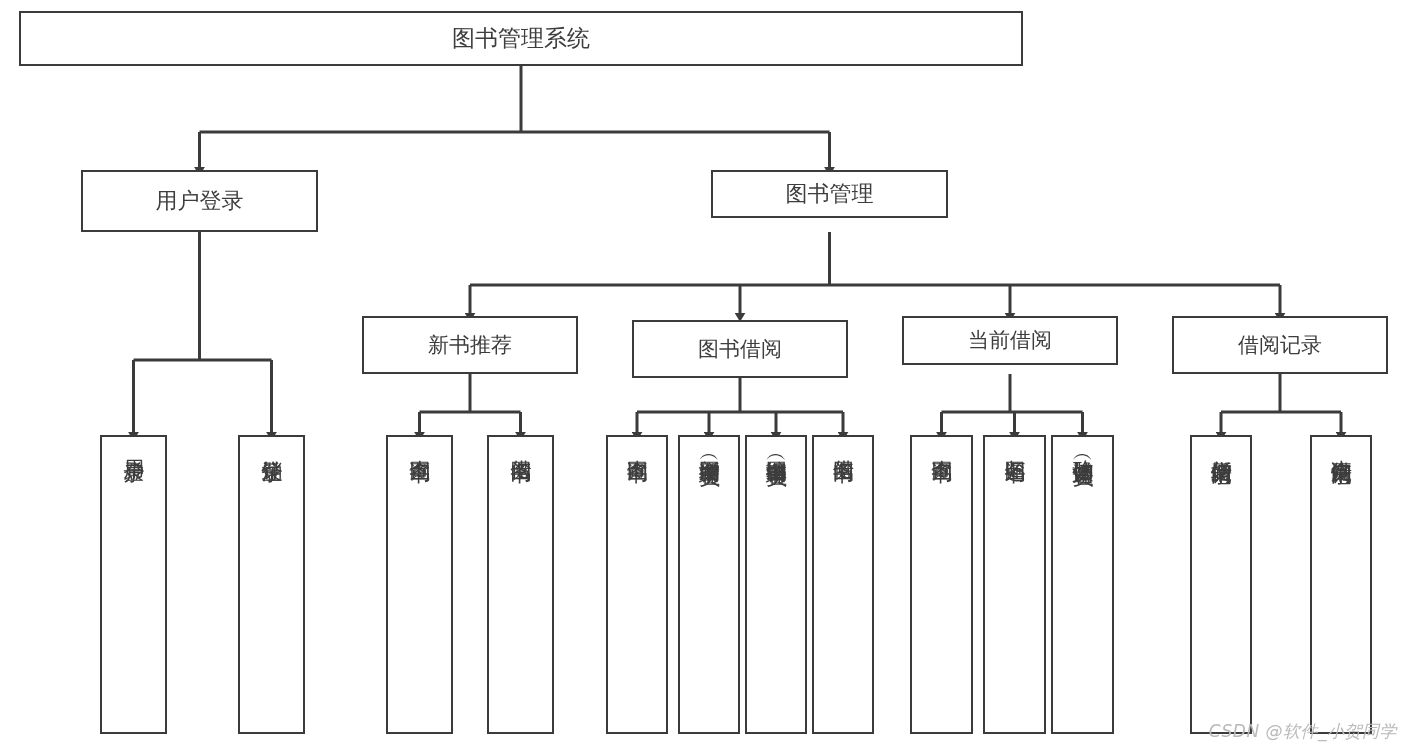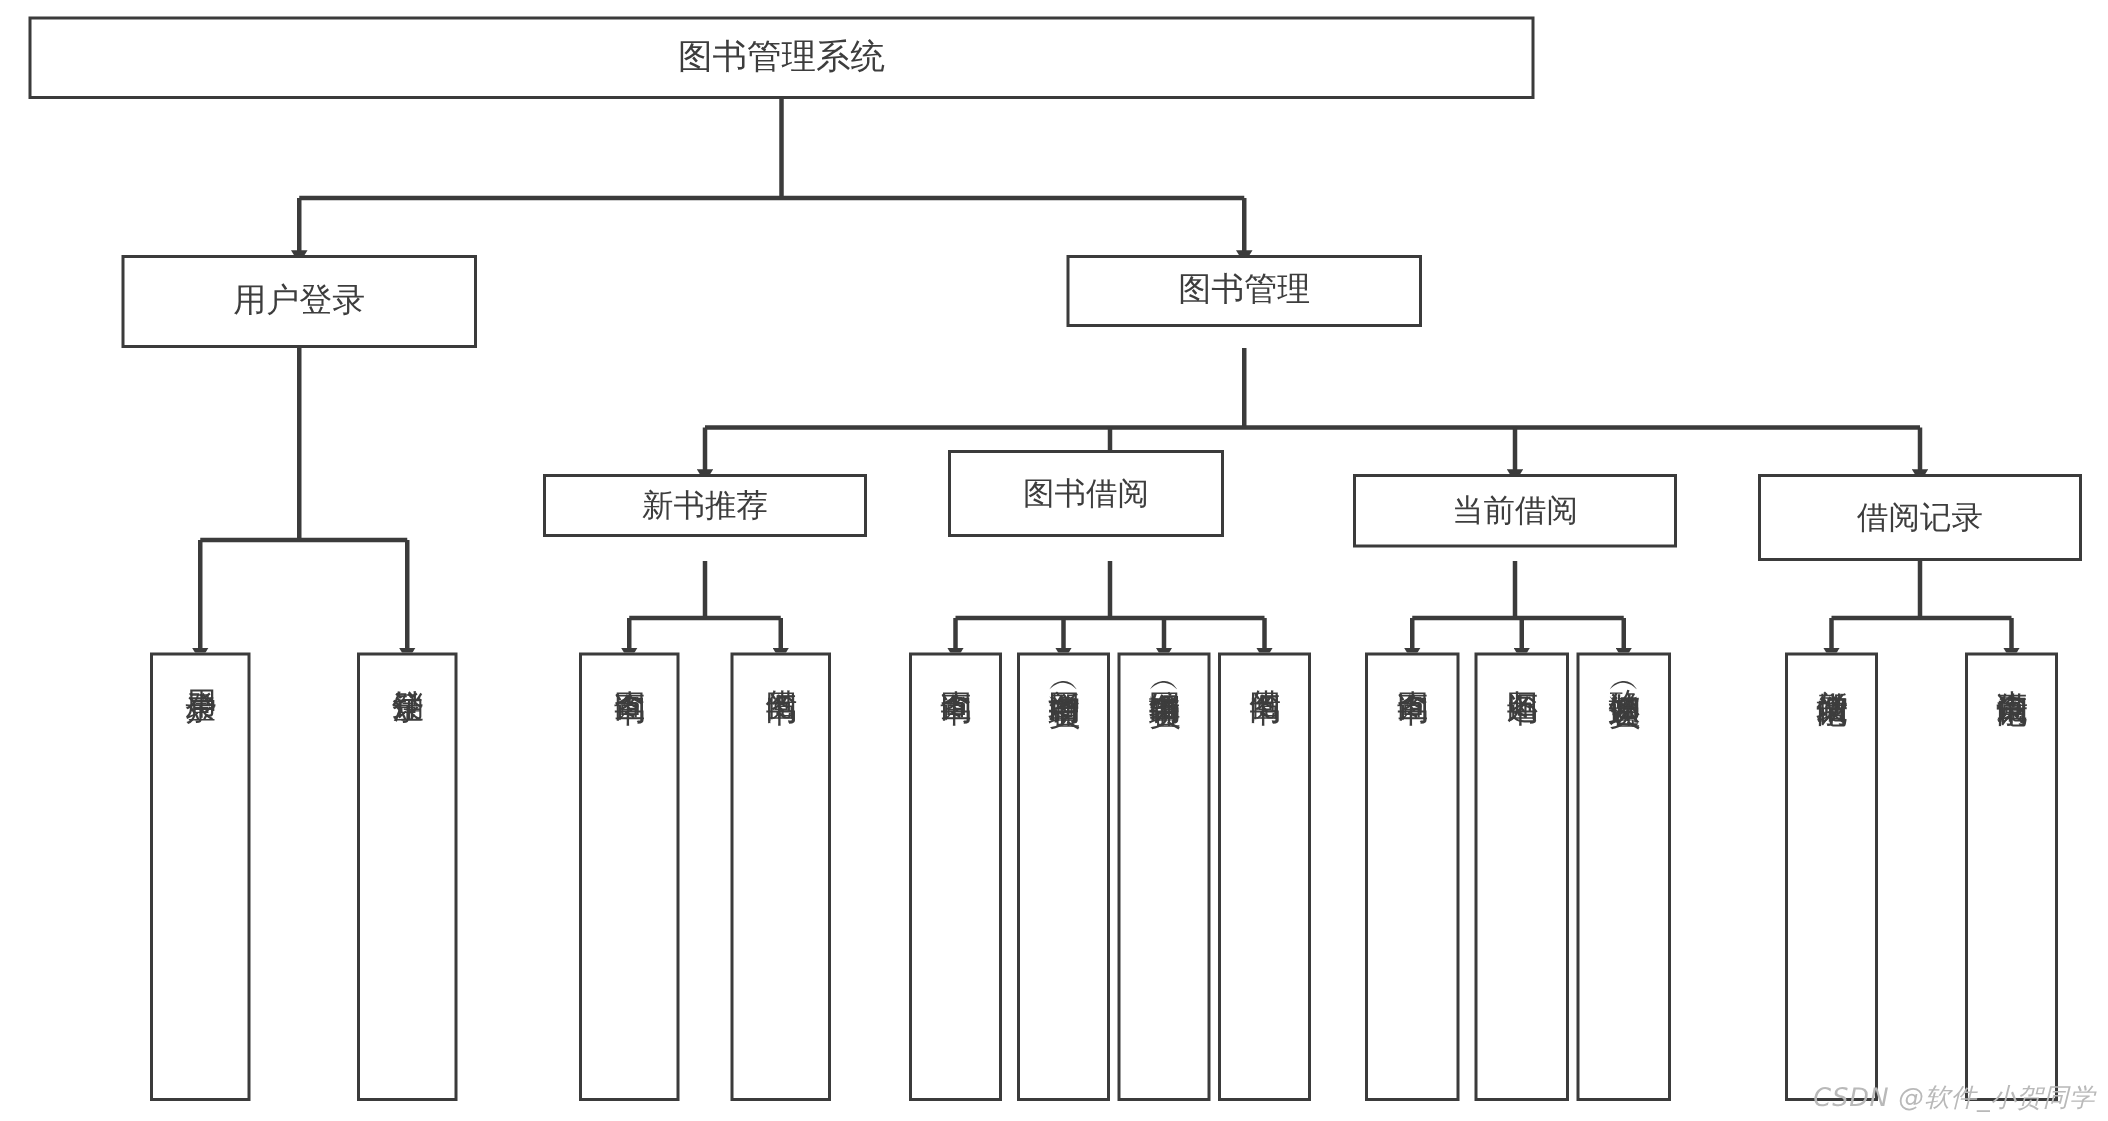--- a/index.html
+++ b/index.html
@@ -129,24 +129,24 @@
   <div id="nodes-layer">
       <div class="node root" style="left: 19px; top: 11px; width: 1004px; height: 55px;">
         <span>图书管理系统</span>
       </div>
       <div class="node level2" style="left: 81px; top: 170px; width: 237px; height: 62px;">
         <span>用户登录</span>
       </div>
       <div class="node level2" style="left: 711px; top: 170px; width: 237px; height: 48px;">
         <span>图书管理</span>
       </div>
-      <div class="node level3" style="left: 362px; top: 316px; width: 216px; height: 42px;">
+      <div class="node level3" style="left: 362px; top: 316px; width: 216px; height: 58px;">
         <span>新书推荐</span>
       </div>
-      <div class="node level3" style="left: 632px; top: 300px; width: 184px; height: 58px;">
+      <div class="node level3" style="left: 632px; top: 320px; width: 216px; height: 58px;">
         <span>图书借阅</span>
       </div>
       <div class="node level3" style="left: 902px; top: 316px; width: 216px; height: 49px;">
         <span>当前借阅</span>
       </div>
       <div class="node level3" style="left: 1172px; top: 316px; width: 216px; height: 58px;">
         <span>借阅记录</span>
       </div>
       <div class="node leaf" style="left: 100px; top: 435px; width: 67px; height: 299px;">
         <span class="vtext">用户登录</span>

